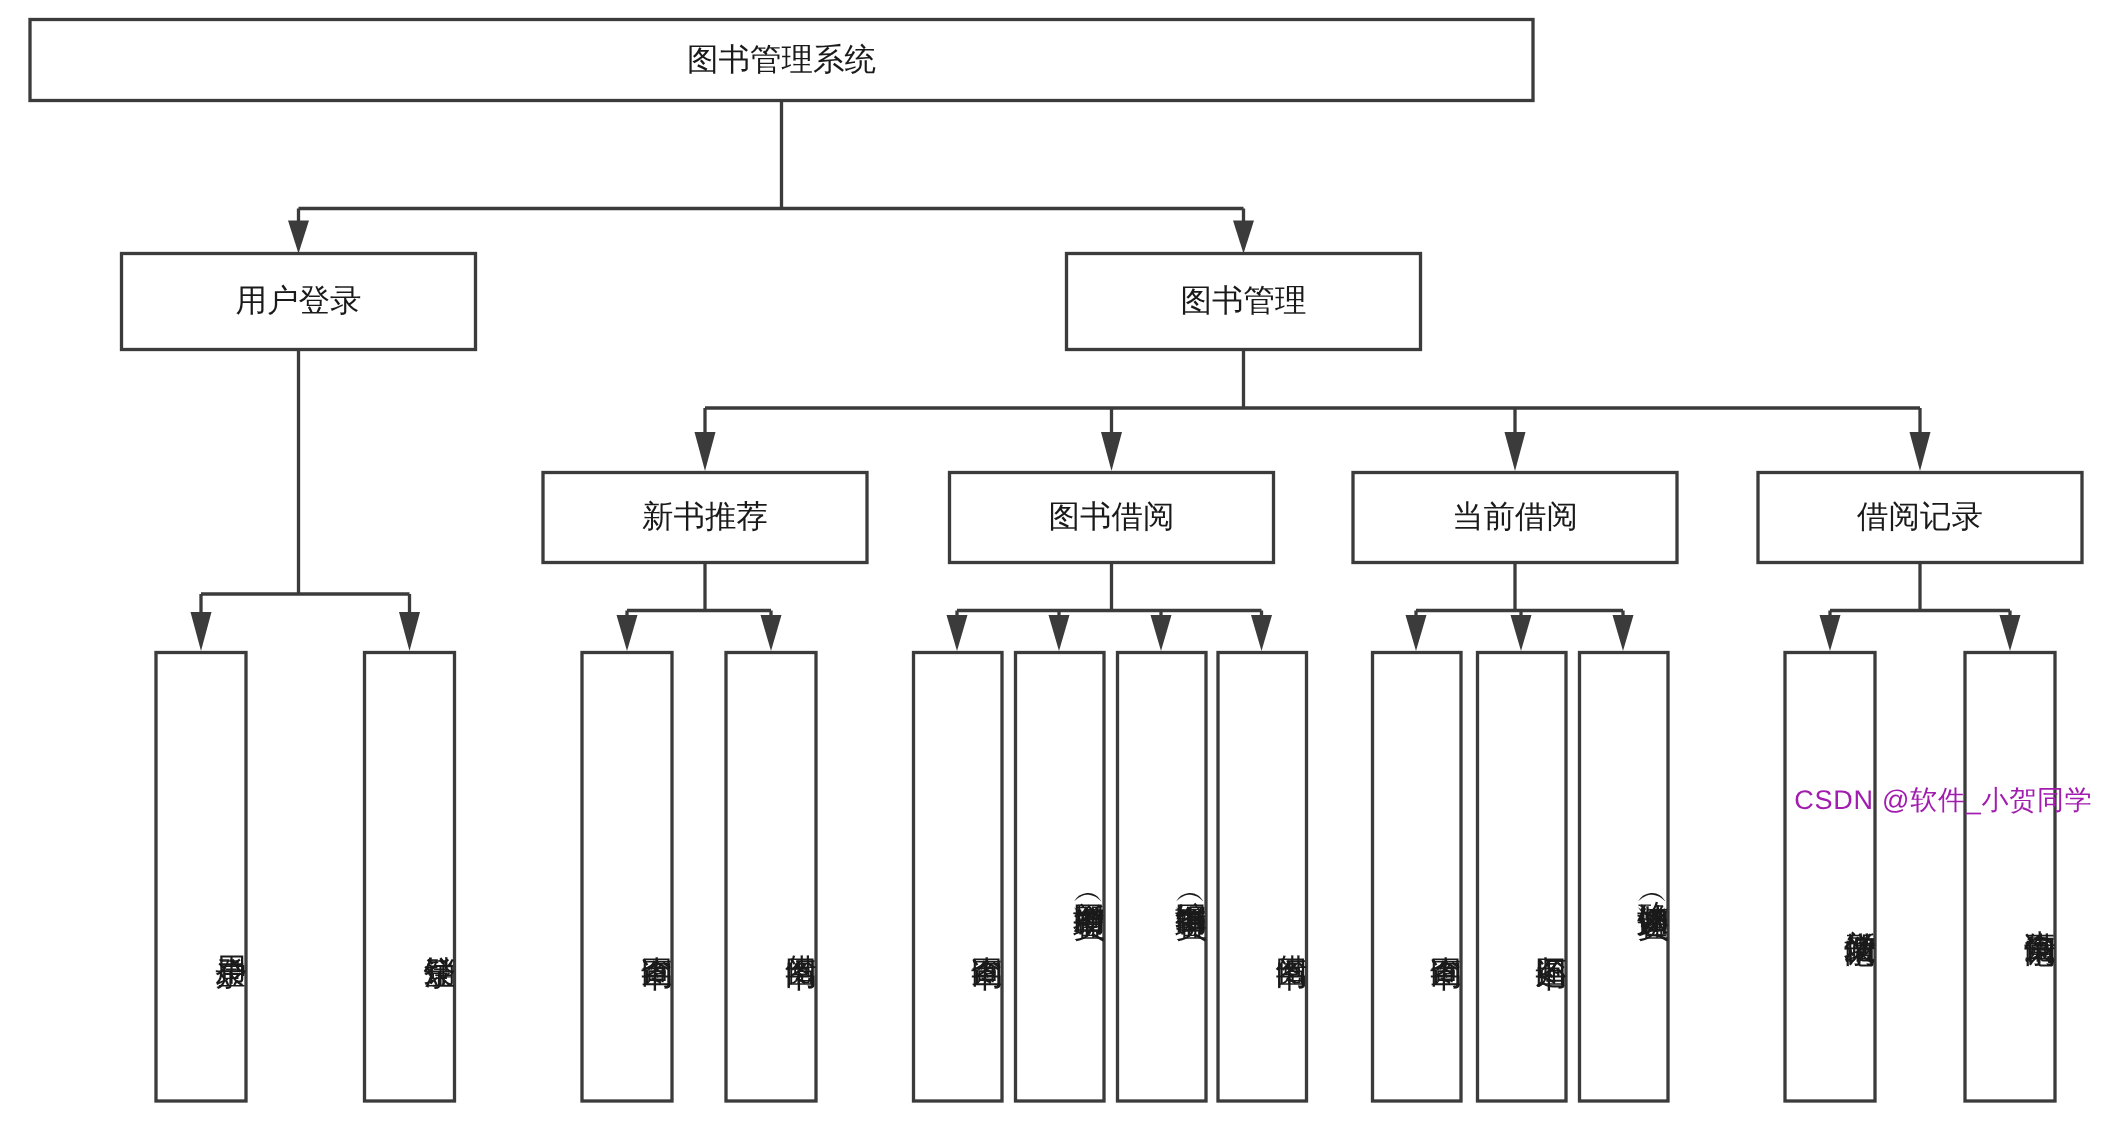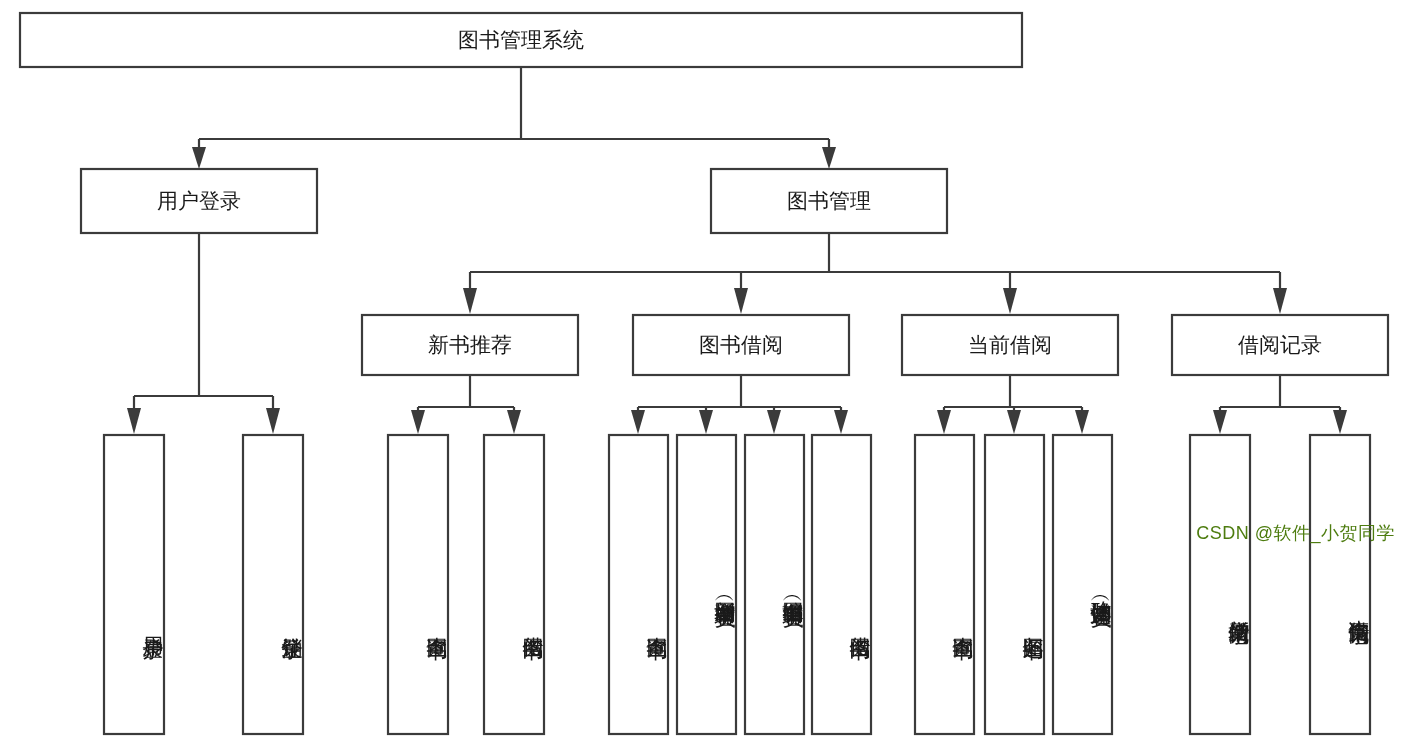--- a/index.html
+++ b/index.html
@@ -63,21 +63,21 @@
     align-items: flex-start;
     justify-content: center;
     pointer-events: none;
   }
   .watermark {
     position: absolute;
     right: 10px;
     bottom: 6px;
     font-family: "Liberation Sans", sans-serif;
     font-size: 18px;
-    color: #4d7c0f;
+    color: #a21caf;
     letter-spacing: 0.5px;
     white-space: nowrap;
   }
 </style>
 </head>
 <body>
 
 <div id="diagram-root">
 
   <svg class="flow" viewBox="0 0 1405 747" xmlns="http://www.w3.org/2000/svg">

